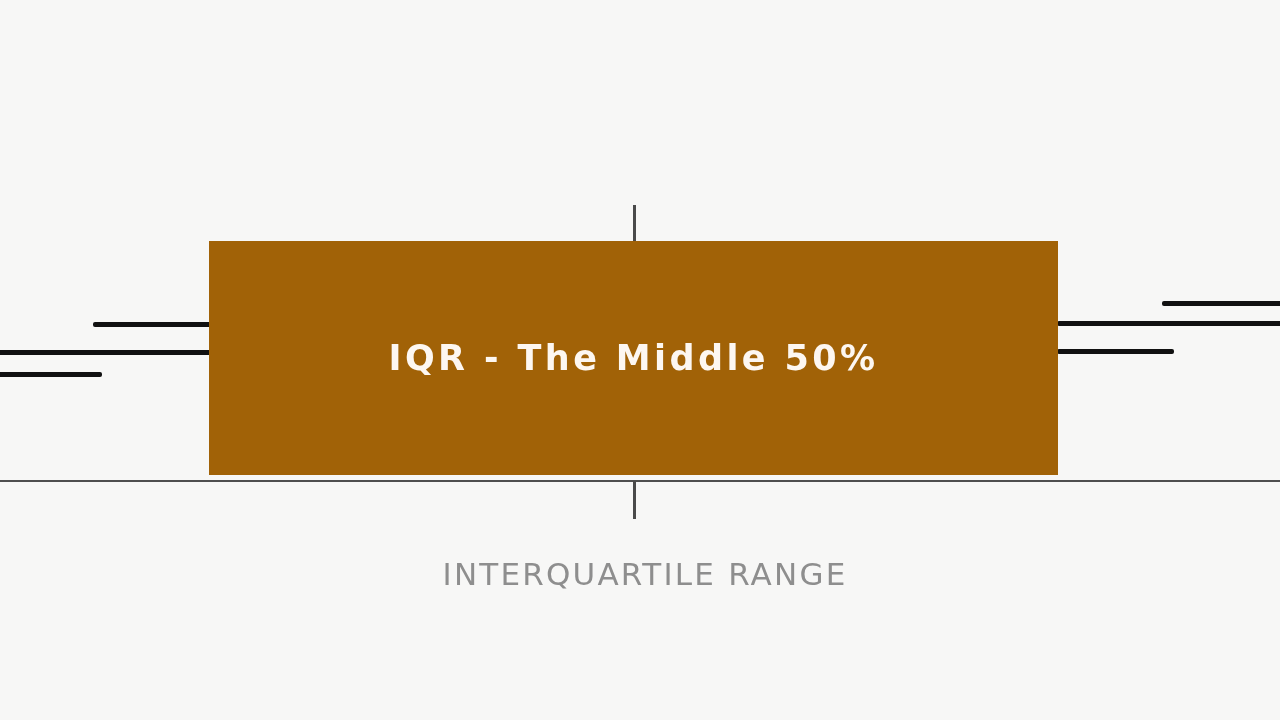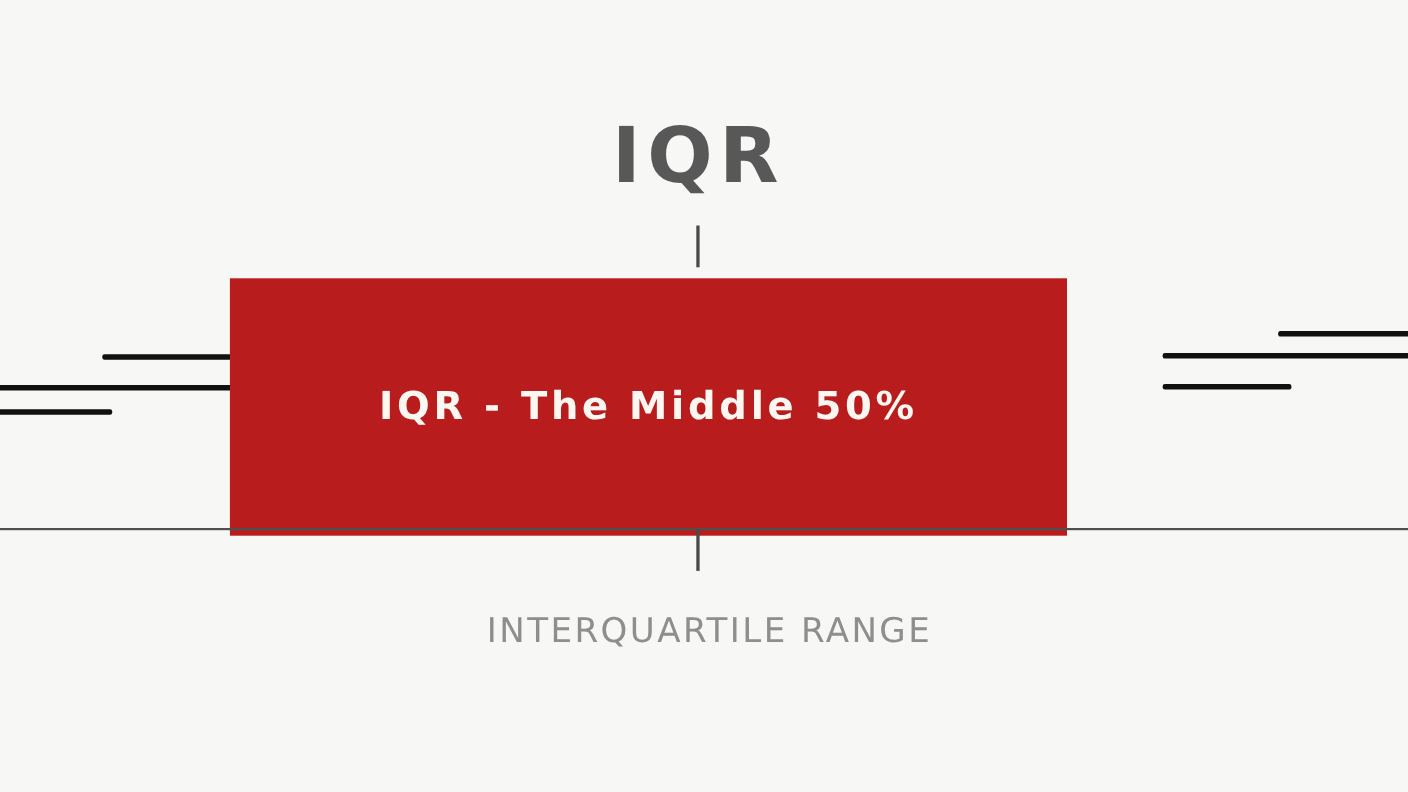--- a/index.html
+++ b/index.html
@@ -64,24 +64,24 @@
     top: 480px;
     width: 1280px;
     height: 2px;
     background: #4f4f4f;
   }
 
   
   .iqr-box {
     position: absolute;
     left: 209px;
-    top: 253px;
-    width: 761px;
+    top: 241px;
+    width: 849px;
     height: 234px;
-    background: #b91c1c;
+    background: #a16207;
     display: flex;
     align-items: center;
     justify-content: center;
     box-sizing: border-box;
   }
   .iqr-box-label {
     font-family: "DejaVu Sans", sans-serif;
     font-size: 35px;
     font-weight: bold;
     letter-spacing: 3.4px;
@@ -119,21 +119,20 @@
     color: #8e8e8e;
     white-space: nowrap;
     user-select: none;
   }
 </style>
 </head>
 <body>
 
 <div id="stage">
 
-  <div class="title">IQR</div>
 
   <div class="stem stem-top"></div>
 
   <div class="rule rule-l1"></div>
   <div class="rule rule-l2"></div>
   <div class="rule rule-l3"></div>
 
   <div class="rule rule-r1"></div>
   <div class="rule rule-r2"></div>
   <div class="rule rule-r3"></div>

